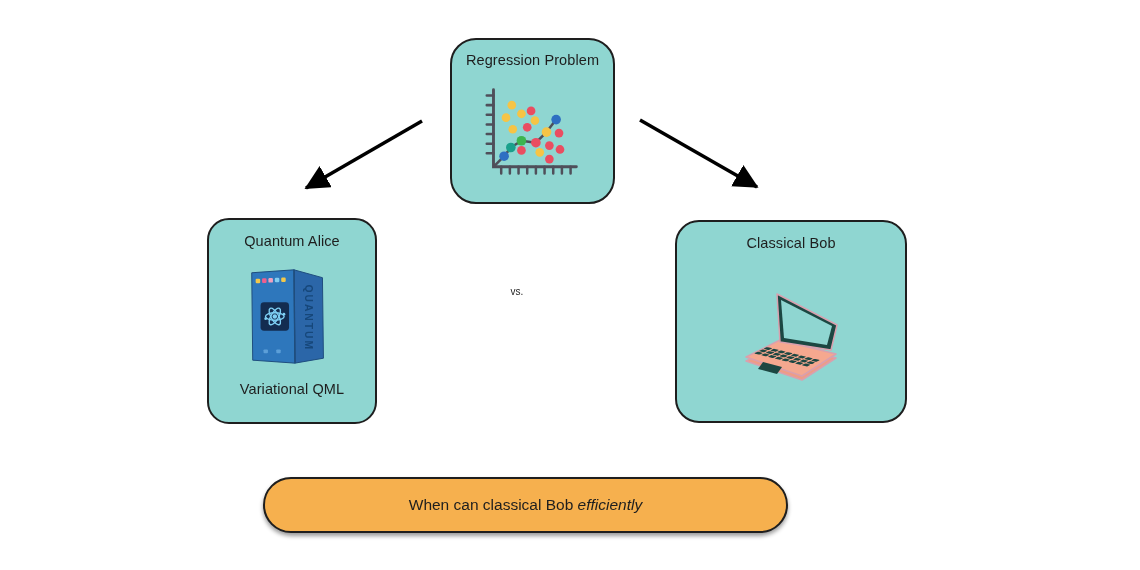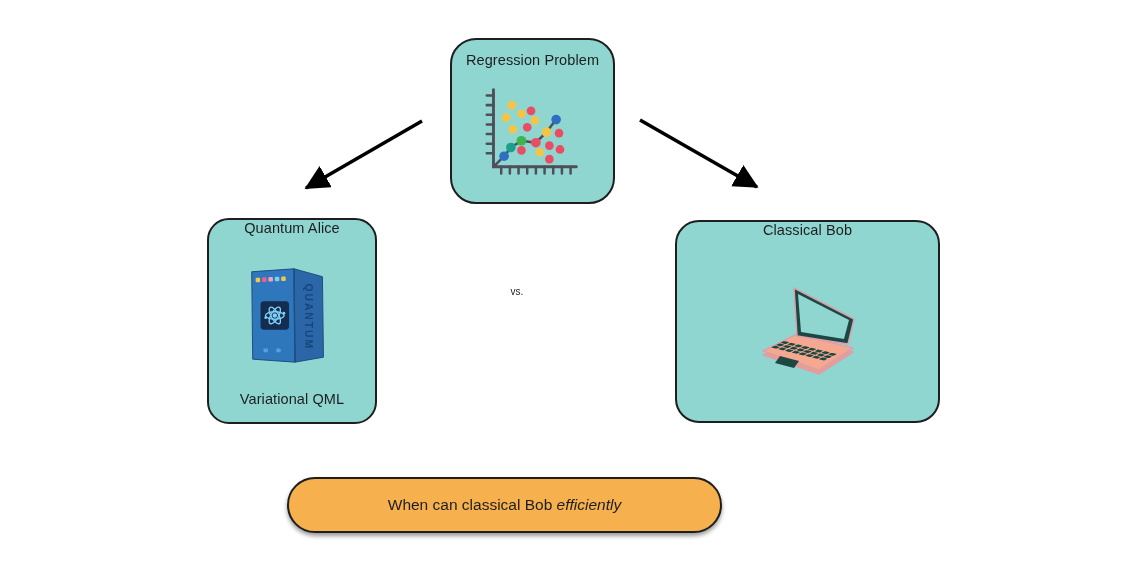--- a/index.html
+++ b/index.html
@@ -7,31 +7,31 @@
     position:relative;width:1140px;height:570px;background:#ffffff;
     font-family:"Liberation Sans",sans-serif;color:#1e1e1e;overflow:hidden;
   }
   .arrows{position:absolute;left:0;top:0;width:1140px;height:570px;pointer-events:none;}
   .node{
     position:absolute;background:#8fd6d1;border:2px solid #1e1e1e;box-sizing:border-box;
     display:flex;flex-direction:column;align-items:center;
   }
   .node-top{left:450px;top:38px;width:165px;height:166px;border-radius:26px;}
   .node-left{left:207px;top:218px;width:170px;height:206px;border-radius:22px;}
-  .node-right{left:675px;top:220px;width:265px;height:203px;border-radius:24px;}
-  .node-title{font-size:14.5px;font-weight:500;letter-spacing:.1px;white-space:nowrap;}
+  .node-right{left:675px;top:220px;width:232px;height:203px;border-radius:24px;}
+  .node-title{font-size:14.5px;font-weight:500;margin-top:13px;letter-spacing:.1px;white-space:nowrap;}
   .node-top .node-title{margin-top:12px;}
   .node-body{flex:1;display:flex;align-items:center;justify-content:center;}
-  .node-sub{font-size:14.5px;font-weight:500;margin-bottom:15px;letter-spacing:.1px;white-space:nowrap;}
+  .node-sub{font-size:14.5px;font-weight:500;margin-bottom:25px;letter-spacing:.1px;white-space:nowrap;}
   .vs{position:absolute;left:487px;top:286px;width:60px;text-align:center;font-size:10px;font-weight:500;}
   .question{
-    position:absolute;left:263px;top:477px;width:435px;height:56px;border-radius:28px;
+    position:absolute;left:263px;top:477px;width:525px;height:56px;border-radius:28px;
     background:#f6b04e;border:2px solid #1e1e1e;box-sizing:border-box;
     display:flex;align-items:center;justify-content:center;
-    font-size:15.5px;box-shadow:0 3px 4px rgba(0,0,0,.4);margin-left:24px;
+    font-size:15.5px;box-shadow:0 3px 4px rgba(0,0,0,.4);
   }
   .question span,.question em{white-space:pre-wrap;}
   .question em{font-style:italic;}
 </style>
 </head>
 <body>
 
 <div class="canvas">
 
   <svg class="arrows" viewBox="0 0 1140 570">

